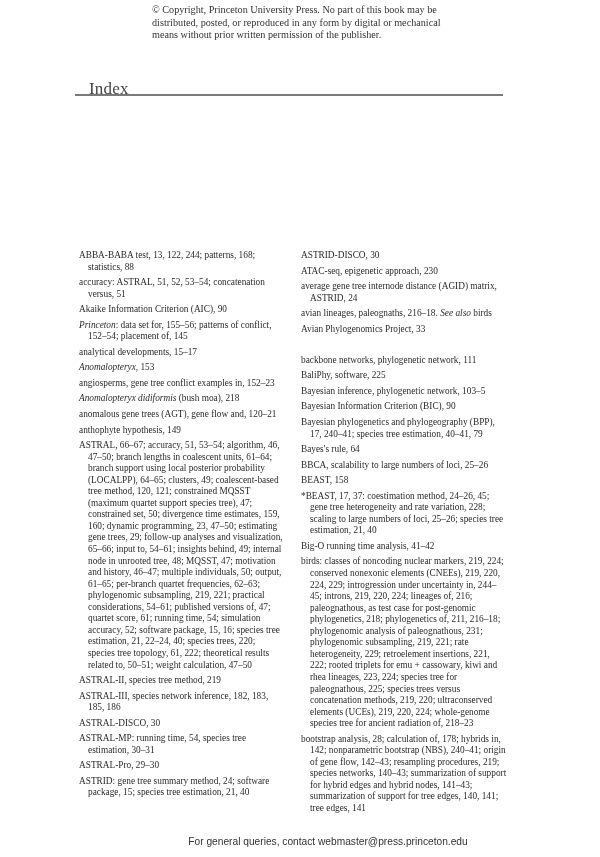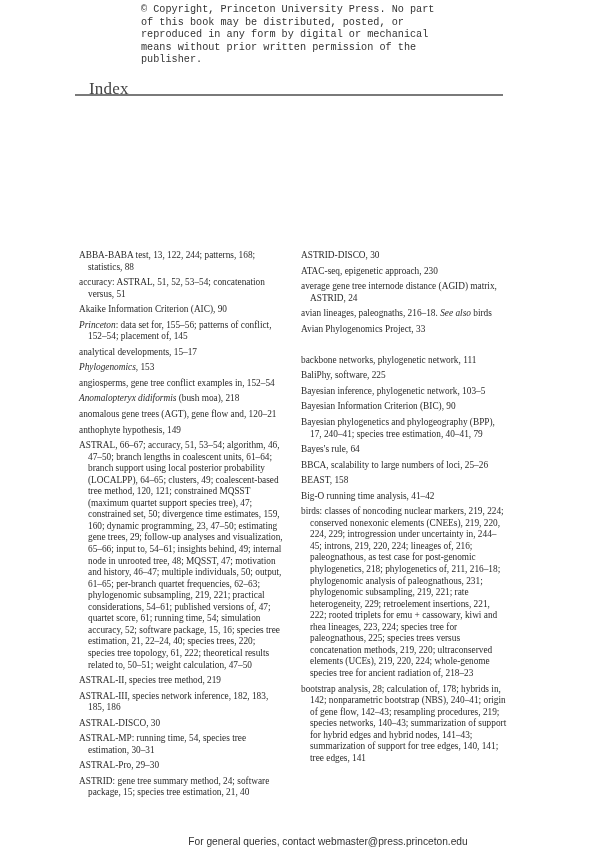--- a/index.html
+++ b/index.html
@@ -1,19 +1,19 @@
 <!DOCTYPE html>
 <html><head>
 <meta charset="utf-8">
 <style>
   html, body { margin: 0; padding: 0; background: #ffffff; }
   body { width: 600px; height: 857px; position: relative; overflow: hidden; }
   .copyright {
-    position: absolute; left: 141px; top: 4px; width: 300px;
-    font-family: Liberation Mono, monospace; font-size: 10.2px; line-height: 12.6px;
+    position: absolute; left: 152px; top: 4px; width: 300px;
+    font-family: Liberation Serif, serif; font-size: 10.2px; line-height: 12.6px;
     color: #333333;
   }
   .chapter-title {
     position: absolute; left: 89px; top: 68px;
     font-family: Liberation Serif, serif; font-size: 17px; font-weight: normal;
     color: #444444; letter-spacing: 0.2px;
   }
   .rule {
     position: absolute; left: 75px; top: 94px; width: 428px; height: 2px;
     background: #7a7a7a;
@@ -40,22 +40,22 @@
 
 <h1 class="chapter-title">Index</h1>
 <div class="rule"></div>
 
 <div class="col col-left">
   <p class="entry"><span>ABBA-BABA test, 13, 122, 244; patterns, 168; statistics, 88</span></p>
   <p class="entry"><span>accuracy: ASTRAL, 51, 52, 53–54; concatenation versus, 51</span></p>
   <p class="entry"><span>Akaike Information Criterion (AIC), 90</span></p>
   <p class="entry"><i>Princeton</i><span>: data set for, 155–56; patterns of conflict, 152–54; placement of, 145</span></p>
   <p class="entry"><span>analytical developments, 15–17</span></p>
-  <p class="entry"><i>Phylogenomics</i><span>, 153</span></p>
-  <p class="entry"><span>angiosperms, gene tree conflict examples in, 152–54</span></p>
+  <p class="entry"><i>Anomalopteryx</i><span>, 153</span></p>
+  <p class="entry"><span>angiosperms, gene tree conflict examples in, 152–23</span></p>
   <p class="entry"><i>Anomalopteryx didiformis</i><span> (bush moa), 218</span></p>
   <p class="entry"><span>anomalous gene trees (AGT), gene flow and, 120–21</span></p>
   <p class="entry"><span>anthophyte hypothesis, 149</span></p>
   <p class="entry"><span>ASTRAL, 66–67; accuracy, 51, 53–54; algorithm, 46, 47–50; branch lengths in coalescent units, 61–64; branch support using local posterior probability (LOCALPP), 64–65; clusters, 49; coalescent-based tree method, 120, 121; constrained MQSST (maximum quartet support species tree), 47; constrained set, 50; divergence time estimates, 159, 160; dynamic programming, 23, 47–50; estimating gene trees, 29; follow-up analyses and visualization, 65–66; input to, 54–61; insights behind, 49; internal node in unrooted tree, 48; MQSST, 47; motivation and history, 46–47; multiple individuals, 50; output, 61–65; per-branch quartet frequencies, 62–63; phylogenomic subsampling, 219, 221; practical considerations, 54–61; published versions of, 47; quartet score, 61; running time, 54; simulation accuracy, 52; software package, 15, 16; species tree estimation, 21, 22–24, 40; species trees, 220; species tree topology, 61, 222; theoretical results related to, 50–51; weight calculation, 47–50</span></p>
   <p class="entry"><span>ASTRAL-II, species tree method, 219</span></p>
   <p class="entry"><span>ASTRAL-III, species network inference, 182, 183, 185, 186</span></p>
   <p class="entry"><span>ASTRAL-DISCO, 30</span></p>
   <p class="entry"><span>ASTRAL-MP: running time, 54, species tree estimation, 30–31</span></p>
   <p class="entry"><span>ASTRAL-Pro, 29–30</span></p>
   <p class="entry"><span>ASTRID: gene tree summary method, 24; software package, 15; species tree estimation, 21, 40</span></p>
@@ -69,18 +69,19 @@
   <p class="entry"><span>Avian Phylogenomics Project, 33</span></p>
   <div class="gap"></div>
   <p class="entry"><span>backbone networks, phylogenetic network, 111</span></p>
   <p class="entry"><span>BaliPhy, software, 225</span></p>
   <p class="entry"><span>Bayesian inference, phylogenetic network, 103–5</span></p>
   <p class="entry"><span>Bayesian Information Criterion (BIC), 90</span></p>
   <p class="entry"><span>Bayesian phylogenetics and phylogeography (BPP), 17, 240–41; species tree estimation, 40–41, 79</span></p>
   <p class="entry"><span>Bayes's rule, 64</span></p>
   <p class="entry"><span>BBCA, scalability to large numbers of loci, 25–26</span></p>
   <p class="entry"><span>BEAST, 158</span></p>
+  <p class="entry"><span>*BEAST, 17, 37: coestimation method, 24–26, 45; gene tree heterogeneity and rate variation, 228; scaling to large numbers of loci, 25–26; species tree estimation, 21, 40</span></p>
   <p class="entry"><span>Big-O running time analysis, 41–42</span></p>
   <p class="entry"><span>birds: classes of noncoding nuclear markers, 219, 224; conserved nonexonic elements (CNEEs), 219, 220, 224, 229; introgression under uncertainty in, 244–45; introns, 219, 220, 224; lineages of, 216; paleognathous, as test case for post-genomic phylogenetics, 218; phylogenetics of, 211, 216–18; phylogenomic analysis of paleognathous, 231; phylogenomic subsampling, 219, 221; rate heterogeneity, 229; retroelement insertions, 221, 222; rooted triplets for emu + cassowary, kiwi and rhea lineages, 223, 224; species tree for paleognathous, 225; species trees versus concatenation methods, 219, 220; ultraconserved elements (UCEs), 219, 220, 224; whole-genome species tree for ancient radiation of, 218–23</span></p>
   <p class="entry"><span>bootstrap analysis, 28; calculation of, 178; hybrids in, 142; nonparametric bootstrap (NBS), 240–41; origin of gene flow, 142–43; resampling procedures, 219; species networks, 140–43; summarization of support for hybrid edges and hybrid nodes, 141–43; summarization of support for tree edges, 140, 141; tree edges, 141</span></p>
 </div>
 
 <div class="footer">For general queries, contact webmaster@press.princeton.edu</div>
 
 </body></html>

